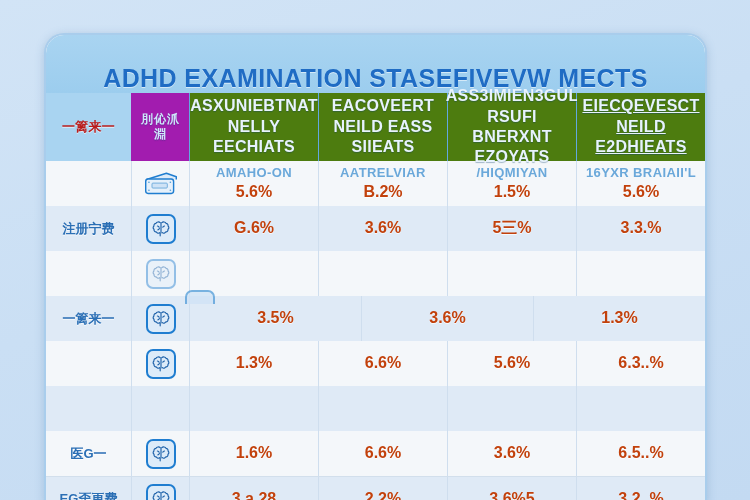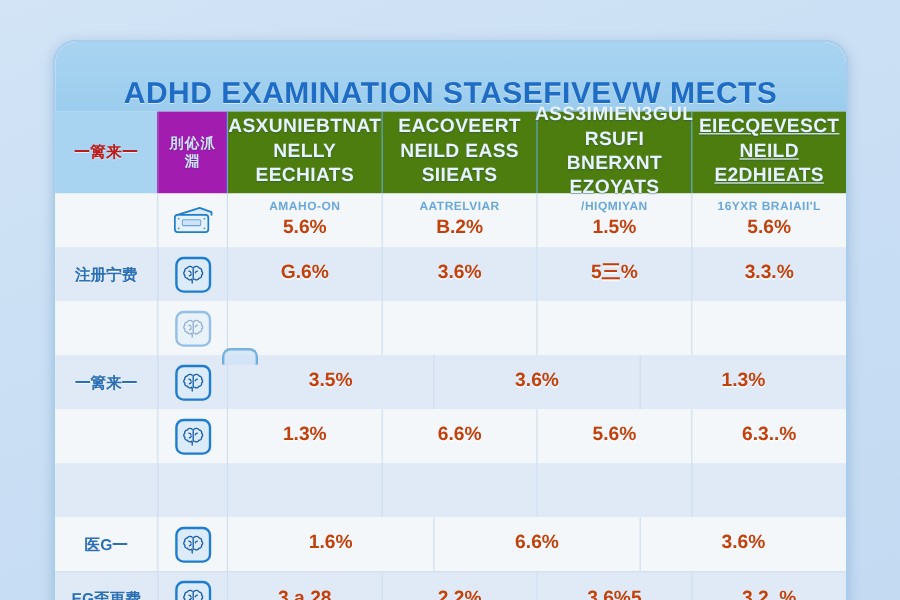--- a/index.html
+++ b/index.html
@@ -134,21 +134,21 @@
   .value {
     color: #c2410c;
     font-size: 16px;
     font-weight: bold;
     text-shadow: 0 1px 0 rgba(255,255,255,0.7);
     white-space: nowrap;
   }
   .mini-label {
     display: block;
     color: #6aa8da;
-    font-size: 10px;
+    font-size: 13px;
     font-weight: bold;
     letter-spacing: 0.4px;
     margin-bottom: 3px;
     white-space: nowrap;
   }
   .stack { line-height: 1.18; }
 
   
   .icon-box {
     width: 30px;
@@ -385,20 +385,23 @@
           </div>
           <div class="cell c-data">
             <div class="stack"><span class="value">1.6%</span></div>
           </div>
           <div class="cell c-data">
             <div class="stack"><span class="value">6.6%</span></div>
           </div>
           <div class="cell c-data">
             <div class="stack"><span class="value">3.6%</span></div>
           </div>
+          <div class="cell c-data">
+            <div class="stack"><span class="value">6.5..%</span></div>
+          </div>
         </div>
         <div class="row plain sep">
           <div class="cell c-label">
             <span class="label-text">EG歪更费</span>
           </div>
           <div class="cell c-icon">
             <span class="icon-box">
               <svg width="20" height="18" viewBox="0 0 24 22" fill="none" stroke="#1a5fa8" stroke-width="1.4" stroke-linecap="round" stroke-linejoin="round">
                 <path d="M11 3.2c-1.5-1.4-4.2-1-5.1.9-1.8.1-2.9 1.7-2.5 3.3-1.3 1-1.4 3 .1 3.9-.5 1.8.9 3.4 2.7 3.2.6 1.7 2.9 2.2 4.2 1 .4.3.6.8.6 1.3v2.6"></path>
                 <path d="M13 3.2c1.5-1.4 4.2-1 5.1.9 1.8.1 2.9 1.7 2.5 3.3 1.3 1 1.4 3-.1 3.9.5 1.8-.9 3.4-2.7 3.2-.6 1.7-2.9 2.2-4.2 1"></path>

